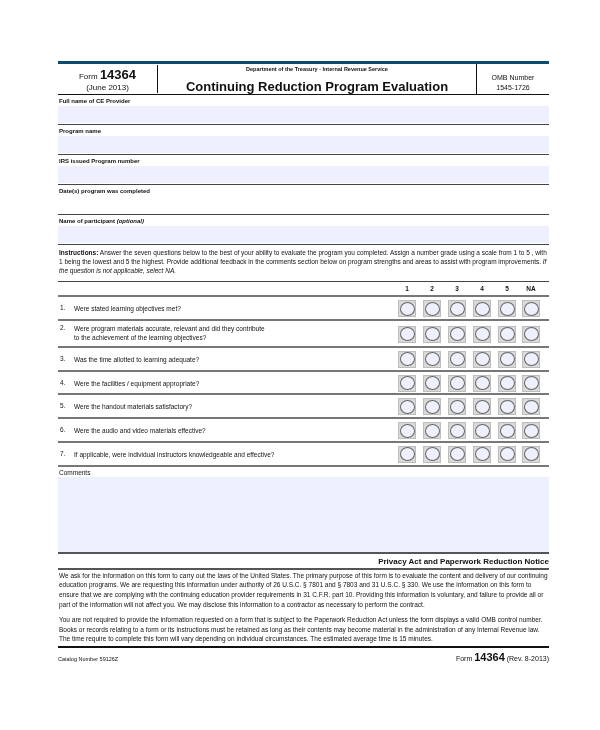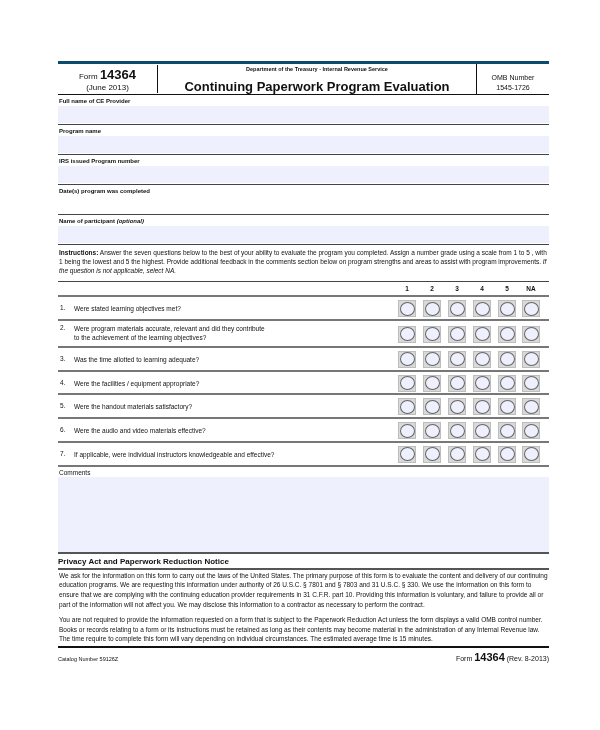--- a/index.html
+++ b/index.html
@@ -33,40 +33,40 @@
   .q { position: relative; border-bottom: 2px solid #777; height: 23.8px; }
   .q.tall { height: 27px; }
   .q .num { position: absolute; left: 2px; font-size: 6.5px; }
   .q .txt { position: absolute; left: 16px; font-size: 6.5px; line-height: 9px; }
   .radio { position: absolute; width: 18px; height: 17px; background: #d9d9d9; border: 1px solid #bdbdbd; display: flex; align-items: center; justify-content: center; cursor: pointer; }
   .radio i { display: block; width: 15px; height: 14px; border-radius: 50%; background: #eef0fd; border: 1px solid #666; }
 
   .comments-lbl { font-size: 6.5px; padding: 2px 1px 0 1px; height: 10px; }
   .comments { height: 77px; background: #eef0fd; border: none; width: 100%; display: block; resize: none; outline: none; border-bottom: 2px solid #555; }
 
-  .notice-title { text-align: left; font-size: 8px; font-weight: bold; padding: 3px 0 2px 0; border-bottom: 2px solid #555; }
+  .notice-title { text-align: right; font-size: 8px; font-weight: bold; padding: 3px 0 2px 0; border-bottom: 2px solid #555; }
   .para { font-size: 6.5px; line-height: 9.6px; padding: 1px 1px 0 1px; }
   .para2 { margin-top: 5px; }
   .footer { border-top: 2.5px solid #111; margin-top: 2px; display: flex; justify-content: space-between; align-items: baseline; padding-top: 3px; font-size: 5.5px; }
   .footer .right { font-size: 7px; }
   .footer .right b { font-size: 11px; }
 </style>
 </head>
 <body>
 
 <div class="page">
 
   <div class="hdr">
     <div class="hdr-left">
       <div><span>Form</span> <span class="formnum">14364</span></div>
       <div>(June 2013)</div>
     </div>
     <div class="hdr-mid">
       <div class="dept">Department of the Treasury - Internal Revenue Service</div>
-      <div class="title">Continuing Paperwork Program Evaluation</div>
+      <div class="title">Continuing Reduction Program Evaluation</div>
     </div>
     <div class="hdr-right">
       <div>OMB Number</div>
       <div>1545-1726</div>
     </div>
   </div>
 
   <div class="field">
     <div class="lbl">Full name of CE Provider</div>
     <input class="inp" value="" style="">

